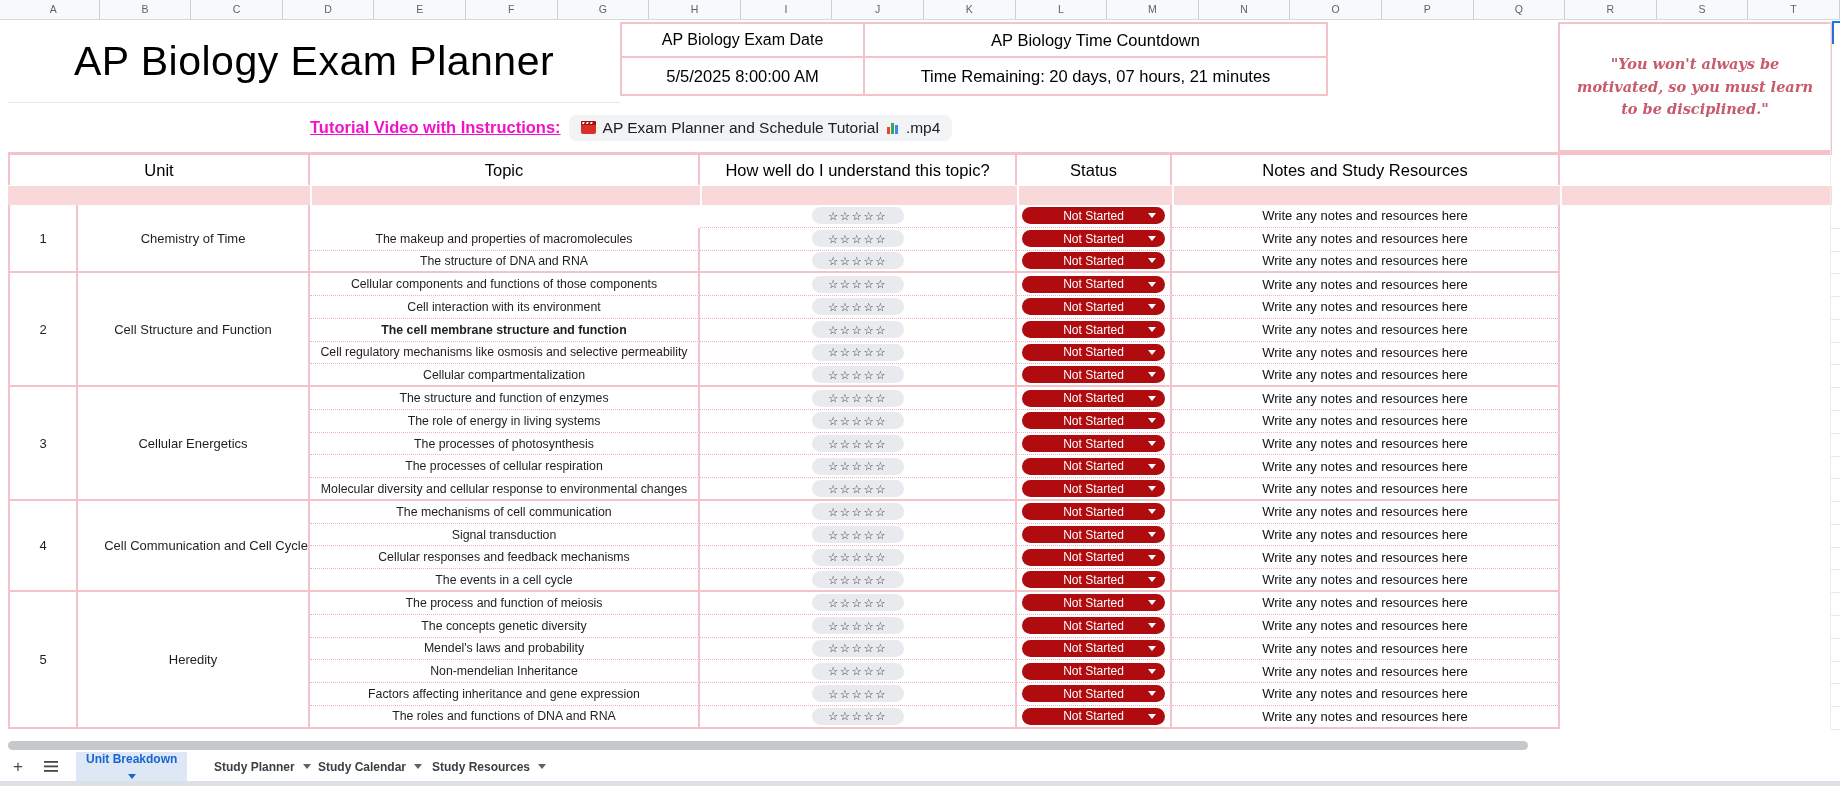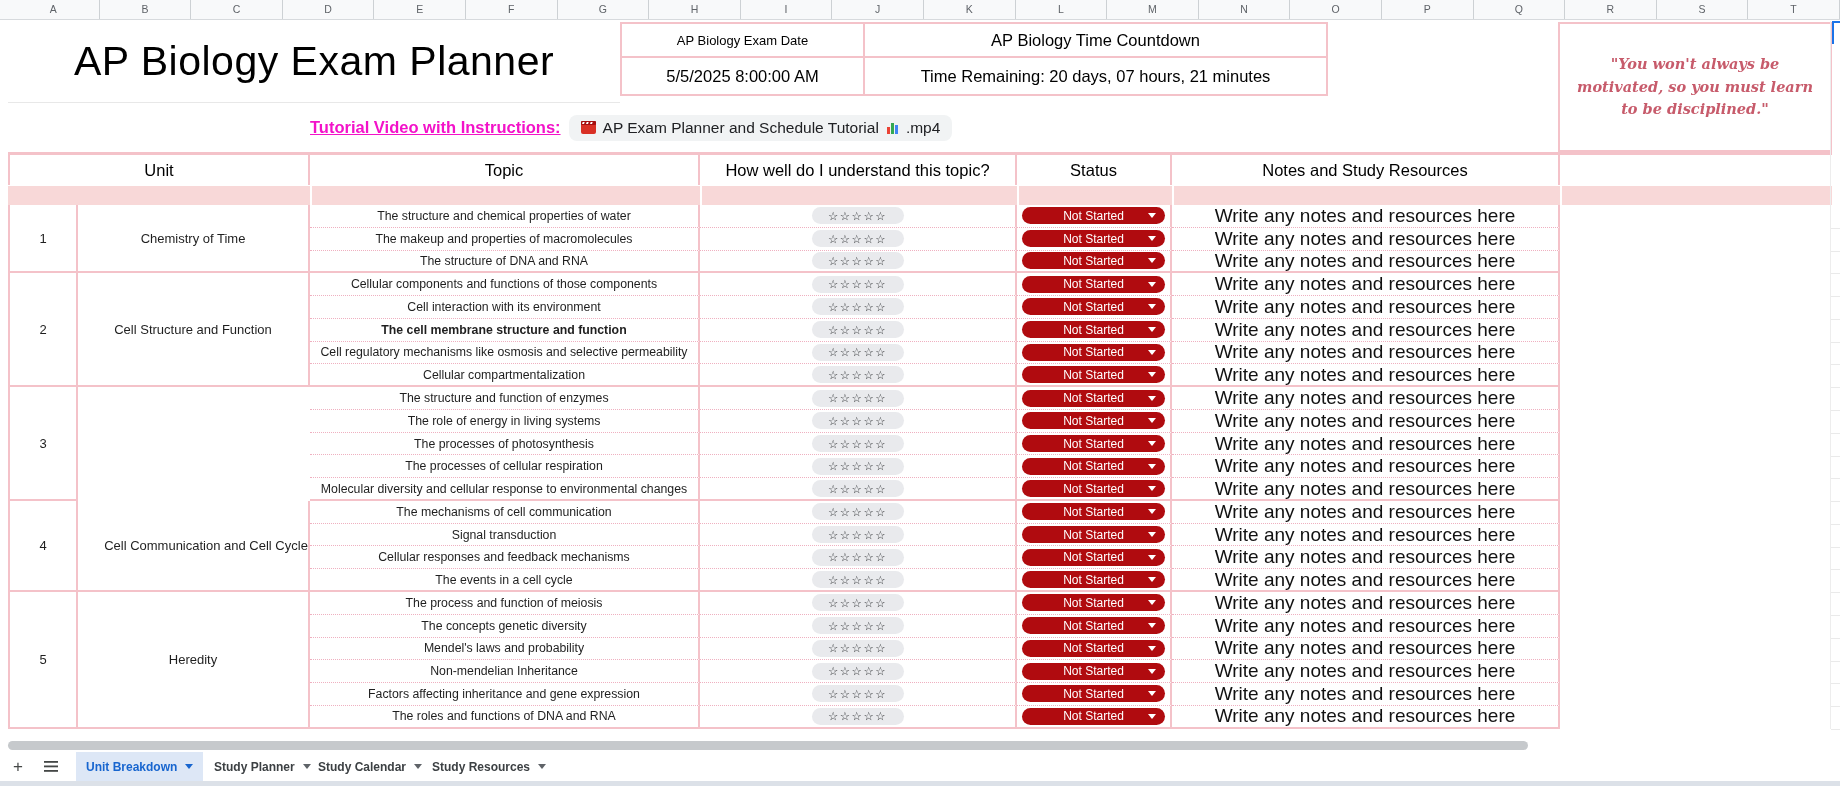--- a/index.html
+++ b/index.html
@@ -22,21 +22,21 @@
 
   
   #title-cell{left:8px; top:21px; width:612px; height:81px; display:flex;
     align-items:center; justify-content:center; font-size:41px; font-weight:500;
     letter-spacing:.5px; color:#000;}
   #title-underline{left:8px; top:102px; width:612px; height:1px; background:#E8E8E8;}
   .hdrbox{border:2px solid var(--pink-border);}
   #examdate-box{left:620px; top:22px; width:245px; height:74px;}
   #countdown-box{left:863px; top:22px; width:465px; height:74px;}
   .hdrbox .cellrow{height:34px; display:flex; align-items:center; justify-content:center;
-    font-size:13px; color:#000;}
+    font-size:16px; color:#000;}
   .hdrbox .cellrow.first{border-bottom:2px solid var(--pink-border); height:34px;}
   .hdrbox .cellrow.second{height:36px; font-size:16.5px;}
   #countdown-box .cellrow{font-size:16.5px;}
 
   
   #quote-box{left:1558px; top:22px; width:274px; height:130px;
     border:2px solid var(--pink-border); display:flex; align-items:center;
     justify-content:center; padding:6px 12px;}
   #quote-text{font-family:"DejaVu Serif","Liberation Serif",serif; font-style:italic;
     font-size:14.5px; line-height:1.55; color:var(--quote-rose); text-align:center;
@@ -73,42 +73,42 @@
   .trow.unit-end{border-bottom:2px solid var(--pink-border);}
   .rate-pill{width:92px; height:17px; border-radius:9px; background:var(--star-pill);
     display:flex; align-items:center; justify-content:center; font-size:11.5px;
     letter-spacing:1.5px; color:#36383B;}
   .status-pill{width:143px; height:17px; border-radius:9px; background:var(--status-red);
     position:relative; display:flex; align-items:center; justify-content:center;}
   .status-pill .slabel{color:#fff; font-size:12px; font-weight:500;}
   .status-pill .sarrow{position:absolute; right:9px; top:6px; width:0; height:0;
     border-left:4px solid transparent; border-right:4px solid transparent;
     border-top:5px solid #fff;}
-  .notes-text{font-size:19px; color:#111;}
+  .notes-text{font-size:13px; color:#111;}
 
   
   #right-strip-line{left:1830px; top:21px; width:1px; height:708px; background:#EDEDED;}
   .rtick{position:absolute; left:1831px; width:9px; height:1px; background:#EAEAEA;}
   #blue-sel-v{left:1832px; top:22px; width:2px; height:22px; background:#1A73E8;}
   #blue-sel-h{left:1832px; top:21px; width:8px; height:2px; background:#1A73E8;}
 
   
   #hscrollbar{left:8px; top:741px; width:1520px; height:9px; border-radius:5px;
     background:#C6C9CC;}
 
   
   #tabbar{left:0; top:752px; width:1840px; height:34px; background:#FFFFFF;}
   #tabbar-bottom{position:absolute; left:0; bottom:0; width:100%; height:5px;
     background:#DCE1E8;}
   .tab{position:absolute; top:0; height:29px; display:flex; align-items:center;
     gap:8px; padding:0 10px; font-size:12px; font-weight:bold; color:#3C4043;
     white-space:nowrap;}
   .tab .tarrow{width:0; height:0; border-left:4px solid transparent;
     border-right:4px solid transparent; border-top:5px solid #5F6368;}
-  .tab.active{background:var(--tab-blue-bg); color:var(--tab-blue);}
+  .tab.active{background:var(--tab-blue-bg); color:var(--tab-blue);flex-direction:column;}
   .tab.active .tarrow{border-top-color:var(--tab-blue);}
   #plus-btn{position:absolute; left:8px; top:0; width:20px; height:29px; display:flex;
     align-items:center; justify-content:center; font-size:17px; color:#444746;}
   #menu-btn{position:absolute; left:40px; top:0; width:22px; height:29px; display:flex;
     align-items:center; justify-content:center;}
 </style>
 </head>
 <body>
 
 <div id="sheet">
@@ -185,21 +185,20 @@
     <div class="bandgap" style="left:302px"></div>
     <div class="bandgap" style="left:692px"></div>
     <div class="bandgap" style="left:1009px"></div>
     <div class="bandgap" style="left:1164px"></div>
     <div class="bandgap" style="left:1552px"></div>
   </div>
 
   <div id="tbody" class="abs">
       <div class="cell c1 unum" style="grid-area: 1 / 1 / span 3;">1</div>
       <div class="cell uname" style="grid-area: 1 / 2 / span 3;">Chemistry of Time</div>
-      <div class="cell trow" style="grid-area: 1 / 3;">The structure and chemical properties of water</div>
       <div class="cell trow" style="grid-area: 1 / 4;">
         <div class="rate-pill">☆☆☆☆☆</div>
       </div>
       <div class="cell trow" style="grid-area: 1 / 5;">
         <div class="status-pill">
           <span class="slabel">Not Started</span>
           <span class="sarrow"></span>
         </div>
       </div>
       <div class="cell trow" style="grid-area: 1 / 6;">
@@ -292,20 +291,21 @@
       <div class="cell trow unit-end" style="grid-area: 8 / 5;">
         <div class="status-pill">
           <span class="slabel">Not Started</span>
           <span class="sarrow"></span>
         </div>
       </div>
       <div class="cell trow unit-end" style="grid-area: 8 / 6;">
         <span class="notes-text">Write any notes and resources here</span>
       </div>
       <div class="cell c1 unum" style="grid-area: 9 / 1 / span 5;">3</div>
+      <div class="cell uname" style="grid-area: 9 / 2 / span 5;">Cellular Energetics</div>
       <div class="cell trow" style="grid-area: 9 / 3;">The structure and function of enzymes</div>
       <div class="cell trow" style="grid-area: 9 / 4;">
         <div class="rate-pill">☆☆☆☆☆</div>
       </div>
       <div class="cell trow" style="grid-area: 9 / 5;">
         <div class="status-pill">
           <span class="slabel">Not Started</span>
           <span class="sarrow"></span>
         </div>
       </div>

